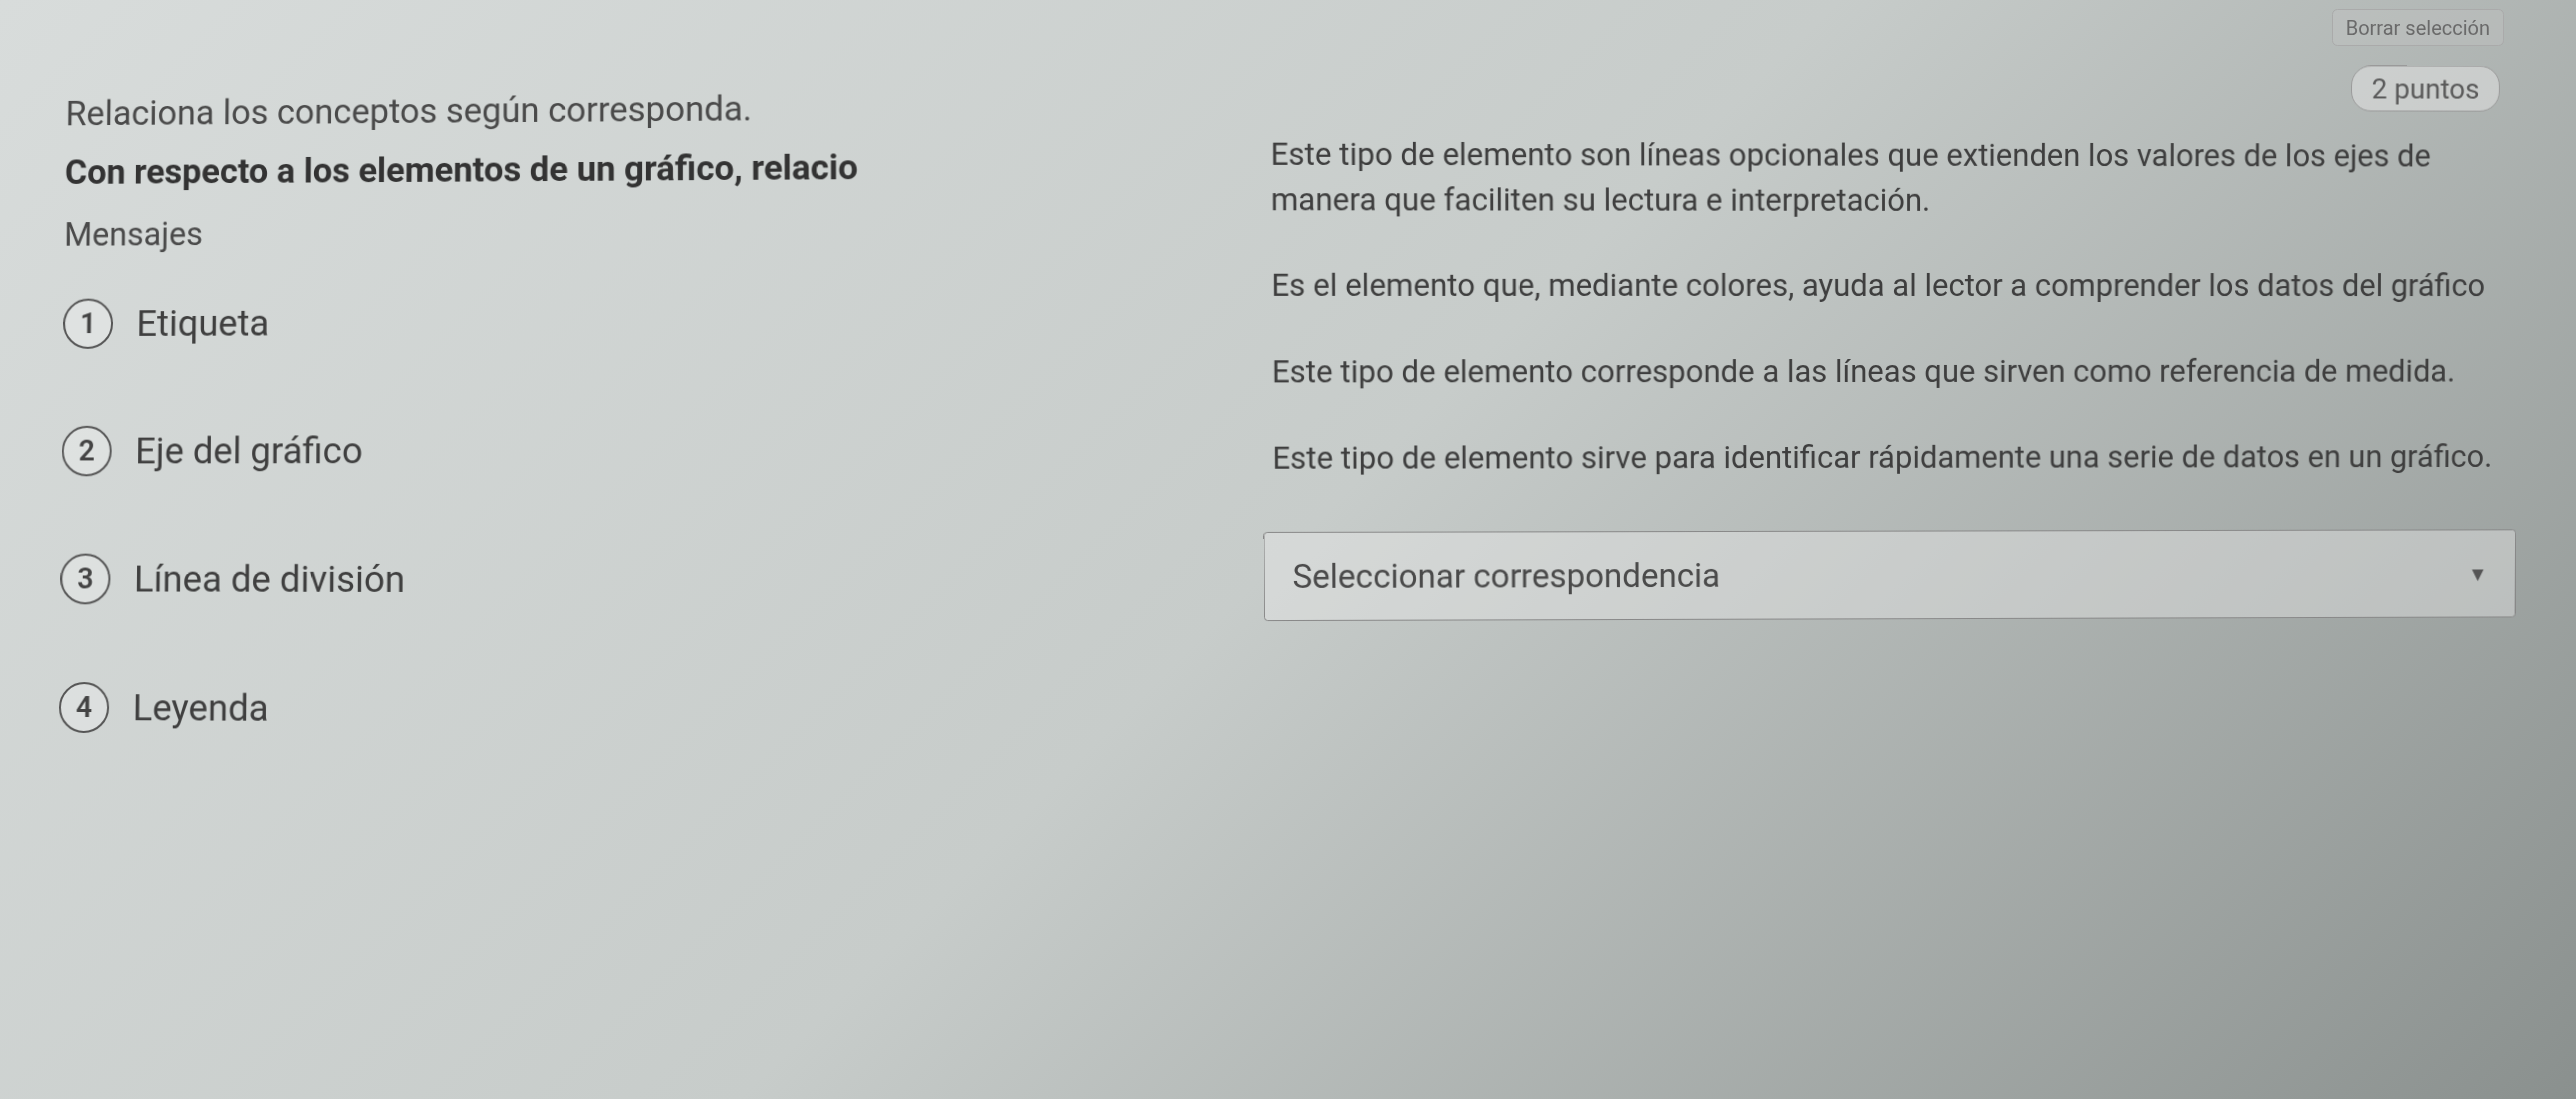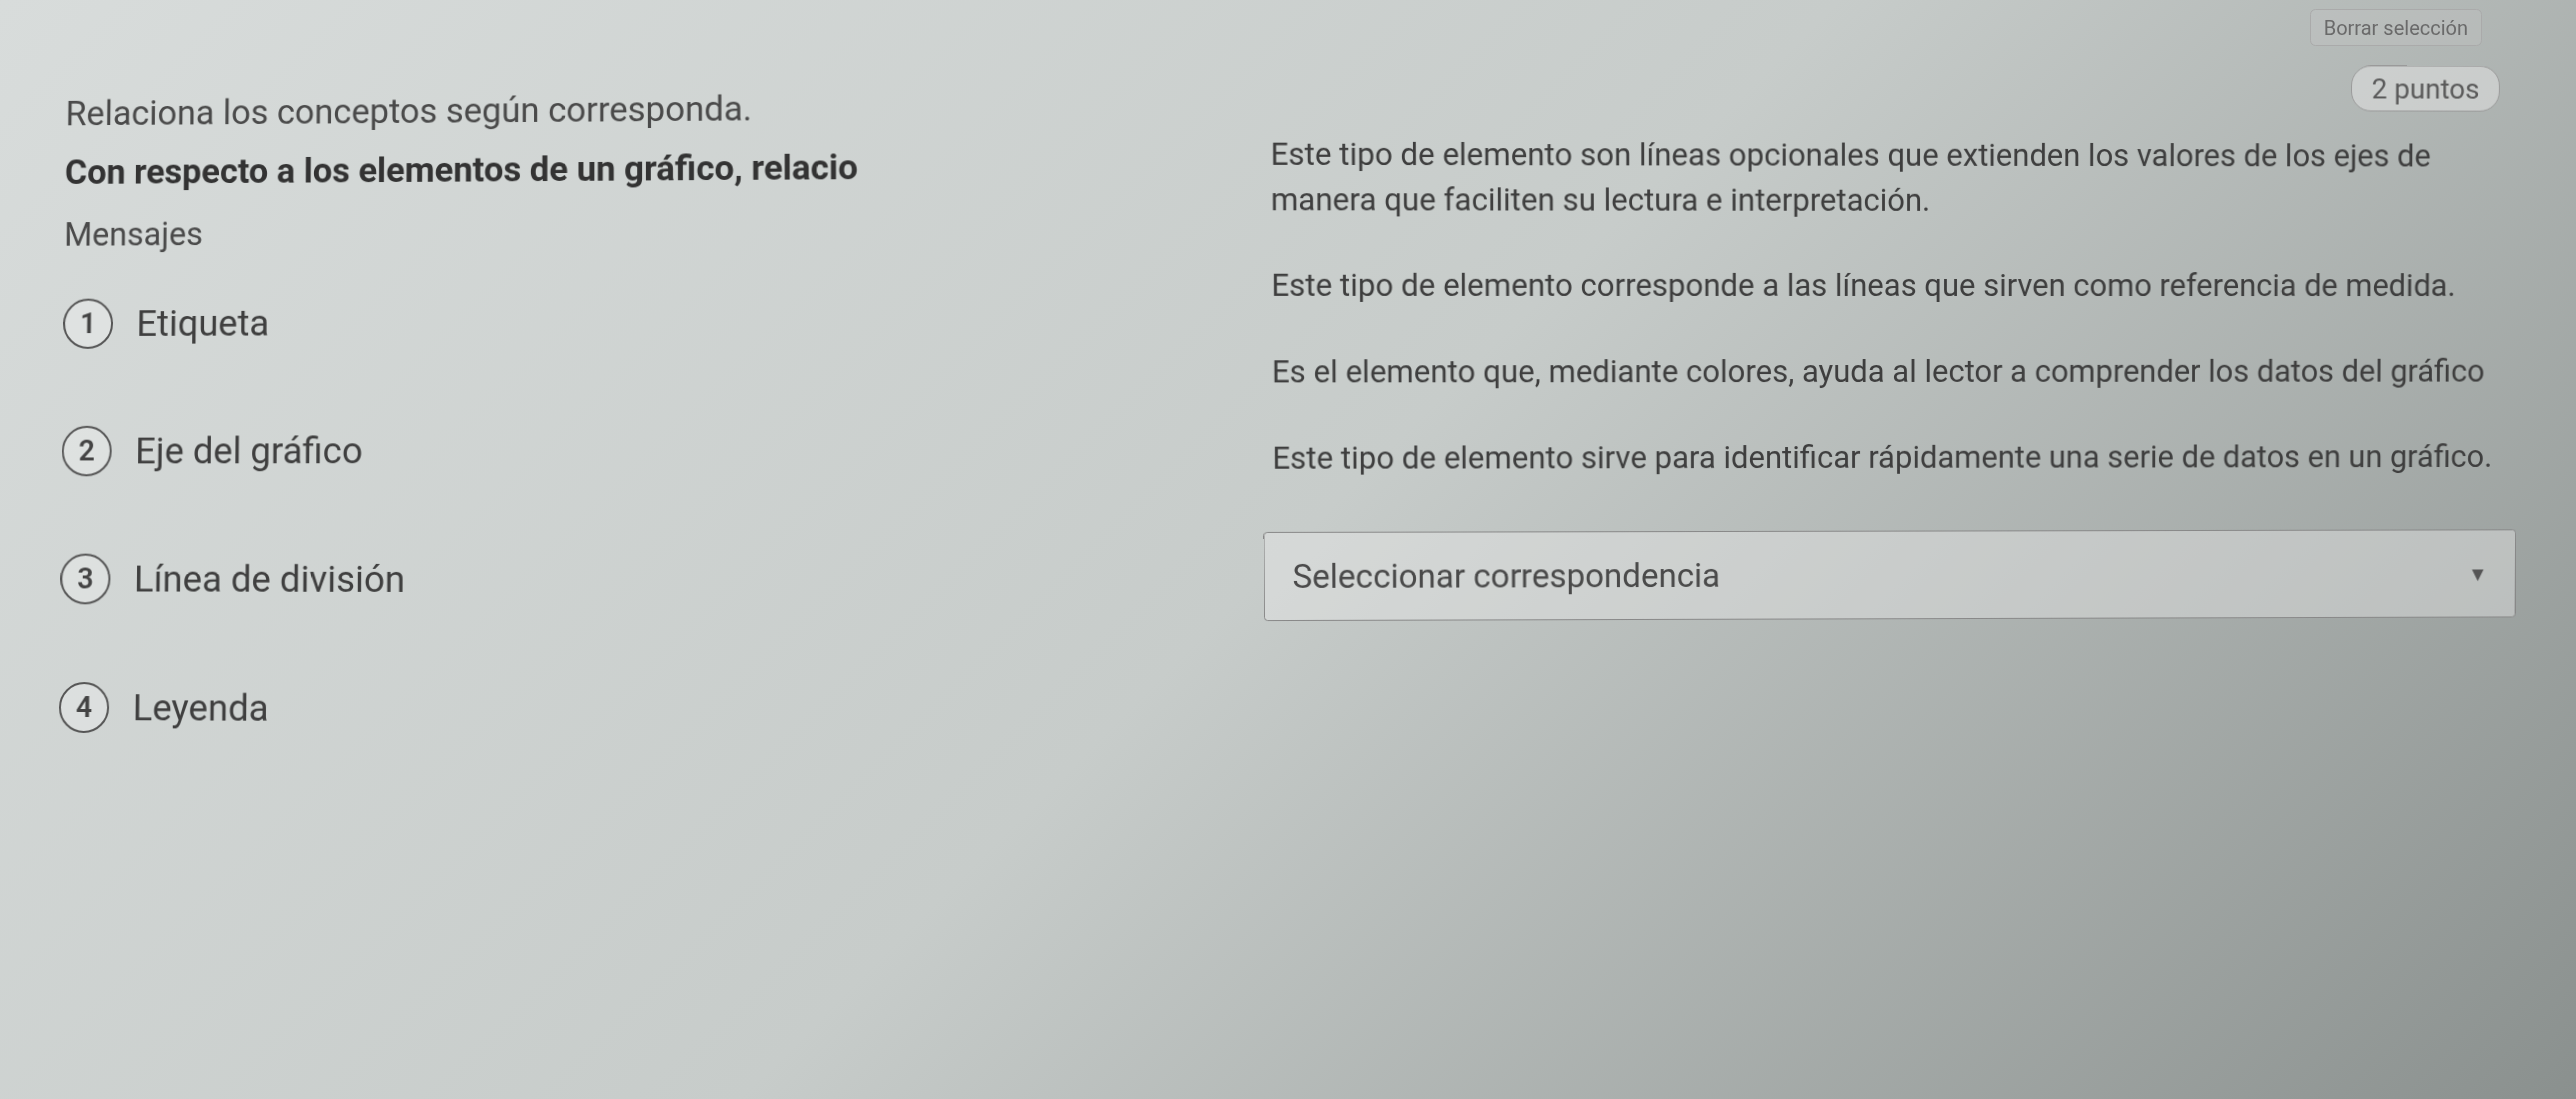--- a/index.html
+++ b/index.html
@@ -12,21 +12,21 @@
       background: linear-gradient(135deg, #d8dcdb 0%, #c7ccca 50%, #8a908e 100%);
       min-height: 1100px;
       width: 2576px;
       padding: 27.5px 55px;
       color: #3a3a3a;
       position: relative;
     }
     .top-action {
       position: absolute;
       top: 9.2px;
-      right: 94px;
+      right: 72px;
       font-size: 20px;
       color: #6a6a6a;
       padding: 5.5px 13px;
       border: 0.9px solid #aaa;
       border-radius: 5.5px;
       background: rgba(200,200,200,0.3);
     }
     .question-wrapper {
       display: flex;
       gap: 27.5px;
@@ -152,22 +152,22 @@
       <div class="term-item">
         <div class="term-badge">4</div>
         <div class="term-label">Leyenda</div>
       </div>
     </div>
   </div>
 
   <div class="right-col">
     <div class="points-pill">2 puntos</div>
     <div class="definition">Este tipo de elemento son líneas opcionales que extienden los valores de los ejes de manera que faciliten su lectura e interpretación.</div>
+    <div class="definition">Es el elemento que, mediante colores, ayuda al lector a comprender los datos del gráfico</div>
     <div class="definition">Este tipo de elemento corresponde a las líneas que sirven como referencia de medida.</div>
-    <div class="definition">Es el elemento que, mediante colores, ayuda al lector a comprender los datos del gráfico</div>
     <div class="definition">Este tipo de elemento sirve para identificar rápidamente una serie de datos en un gráfico.</div>
 
     <div class="dropdown">
       <span>Seleccionar correspondencia</span>
       <span class="chevron">▼</span>
     </div>
   </div>
 </div>
 
 

